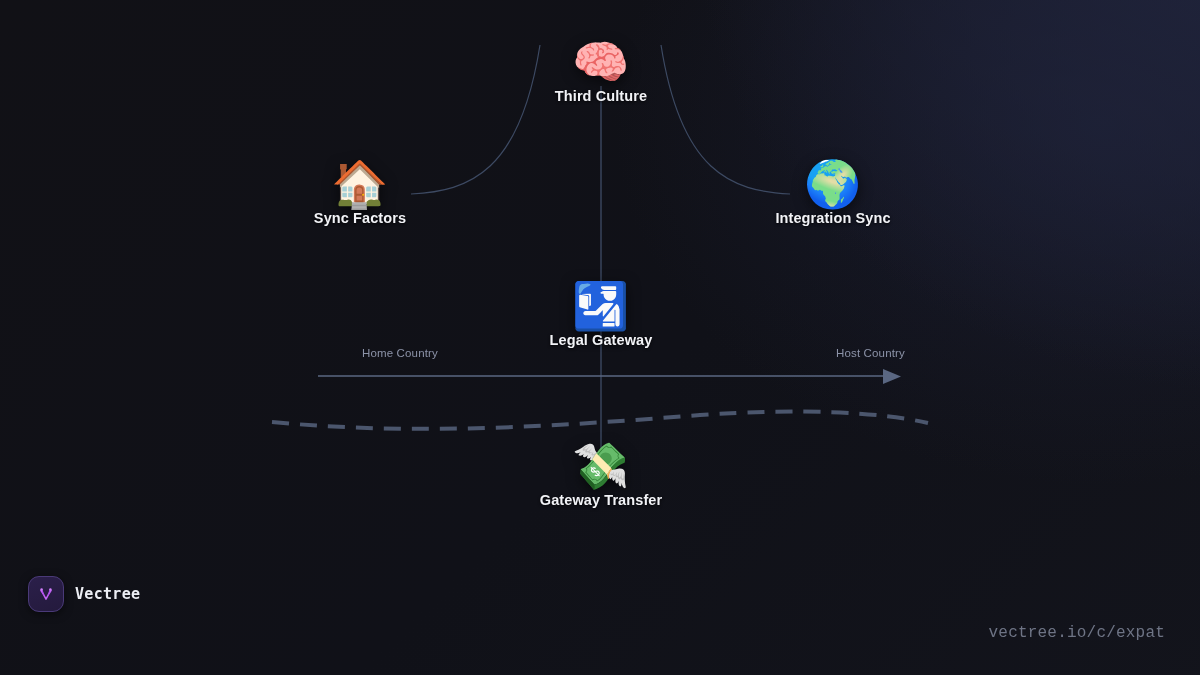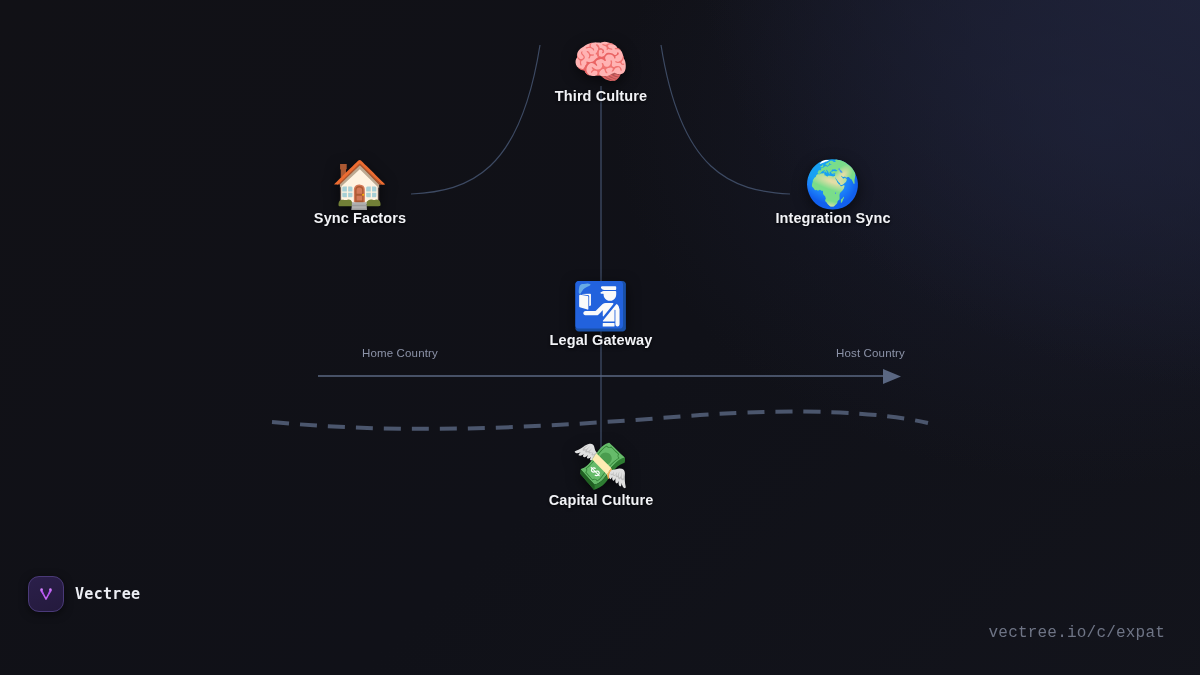--- a/index.html
+++ b/index.html
@@ -141,21 +141,21 @@
     <div class="node-label">Integration Sync</div>
   </div>
 
   <div class="node" style="left:601px; top:280px;">
     <div class="node-emoji">🛂</div>
     <div class="node-label">Legal Gateway</div>
   </div>
 
   <div class="node" style="left:601px; top:440px;">
     <div class="node-emoji">💸</div>
-    <div class="node-label">Capital Culture</div>
+    <div class="node-label">Gateway Transfer</div>
   </div>
 
   <div class="axis-label" style="left:330px; top:347px;margin-left:32px;">Home Country</div>
   <div class="axis-label" style="left:836px; top:347px;">Host Country</div>
 
   <div class="brand">
     <div class="brand-logo">
       <svg width="20" height="20" viewBox="0 0 20 20">
         <path d="M5 6.5 L7.6 10.6 L10 15.2 L12.4 10.6 L15 6.5" fill="none" stroke="#c261f5" stroke-width="1.5" stroke-linecap="round" stroke-linejoin="round"></path>
         <path d="M7.6 10.6 L6.0 6.2 M12.4 10.6 L14.0 6.2" fill="none" stroke="#b050ef" stroke-width="1.2" stroke-linecap="round"></path>

